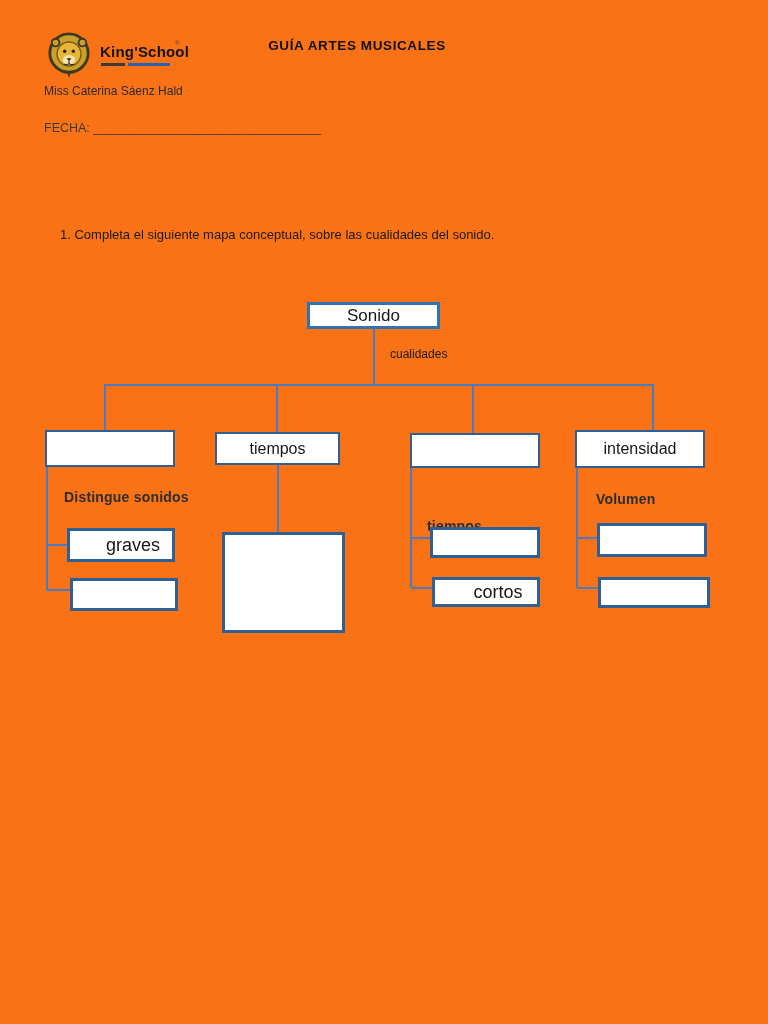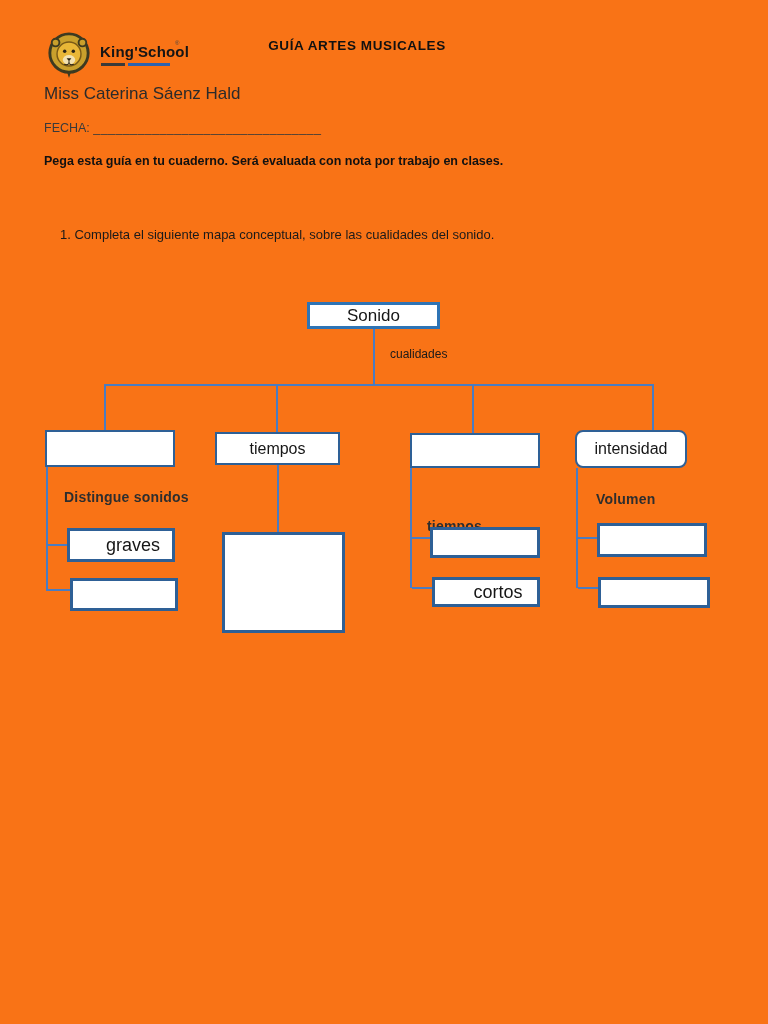--- a/index.html
+++ b/index.html
@@ -11,21 +11,21 @@
   
   .logo{position:absolute;left:44px;top:30px;width:140px;height:52px;}
   .logo svg{position:absolute;left:2px;top:1px;}
   .logo-text{position:absolute;left:56px;top:13px;font-size:15px;font-weight:bold;color:#151515;letter-spacing:.2px;white-space:nowrap;}
   .logo-reg{position:absolute;left:131px;top:10px;font-size:6px;color:#444;}
   .logo-tagline{position:absolute;left:57px;top:33px;height:4px;display:flex;gap:3px;}
   .logo-tagline .tg1{display:inline-block;width:24px;height:3px;background:#3a3a3a;}
   .logo-tagline .tg2{display:inline-block;width:42px;height:3px;background:#2b62b0;}
   .title{position:absolute;left:232px;top:38px;width:250px;text-align:center;
     font-size:13.5px;font-weight:bold;letter-spacing:.6px;color:#111;white-space:nowrap;}
-  .teacher{position:absolute;left:44px;top:84px;font-size:17px;color:#2b2b2b;}
+  .teacher{position:absolute;left:44px;top:84px;font-size:12px;color:#2b2b2b;}
   .field{position:absolute;left:44px;font-size:12.5px;color:#3a3a3a;white-space:nowrap;}
   .field .blank{letter-spacing:.4px;}
   .nombre{top:107px;}
   .fecha{top:121px;}
   .note{position:absolute;left:44px;top:154px;font-size:12.5px;font-weight:bold;color:#111;white-space:nowrap;}
   .task{position:absolute;left:60px;top:227px;font-size:13px;color:#1a1a1a;white-space:nowrap;}
   
   .line{position:absolute;background:var(--connector,#4a7cc2);}
   .mapbox{position:absolute;background:#fff;display:flex;align-items:center;justify-content:center;
     border:2.5px solid var(--box_border,#2e6096);font-size:16px;color:#161616;}
@@ -62,38 +62,37 @@
   </div>
 
   <div class="title">GUÍA ARTES MUSICALES</div>
   <div class="teacher">Miss Caterina Sáenz Hald</div>
 
   <div class="field fecha">
     <span>FECHA:</span>
     <span class="blank">_______________________________</span>
   </div>
 
-  <div class="note">Pega esta guía en tu cuaderno. Será evaluada con nota por trabajo en clases.</div>
   <div class="task">1. Completa el siguiente mapa conceptual, sobre las cualidades del sonido.</div>
 
   <div class="mapbox rootbox" style="left:307px;top:302px;width:133px;height:27px;">Sonido</div>
 
   <div class="line" style="left:373px;top:329px;width:2px;height:56px;"></div>
   <div class="maplabel" style="left:390px;top:347px;">cualidades</div>
 
   <div class="line" style="left:104px;top:384px;width:550px;height:2px;"></div>
   <div class="line" style="left:104px;top:386px;width:2px;height:44px;"></div>
   <div class="line" style="left:276px;top:386px;width:2px;height:46px;"></div>
   <div class="line" style="left:472px;top:386px;width:2px;height:47px;"></div>
   <div class="line" style="left:652px;top:386px;width:2px;height:44px;"></div>
 
   <div class="mapbox" style="left:45px;top:430px;width:130px;height:37px;"></div>
   <div class="mapbox" style="left:215px;top:432px;width:125px;height:33px;">tiempos</div>
   <div class="mapbox" style="left:410px;top:433px;width:130px;height:35px;"></div>
-  <div class="mapbox" style="left:575px;top:430px;width:112px;height:38px;border-radius:8px;">intensidad</div>
+  <div class="mapbox" style="left:575px;top:430px;width:130px;height:38px;">intensidad</div>
 
   <div class="line" style="left:46px;top:467px;width:2px;height:124px;"></div>
   <div class="hint" style="left:64px;top:489px;">Distingue sonidos</div>
   <div class="line" style="left:48px;top:544px;width:19px;height:2px;"></div>
   <div class="mapbox childbox" style="left:67px;top:528px;width:108px;height:34px;">graves</div>
   <div class="line" style="left:48px;top:589px;width:22px;height:2px;"></div>
   <div class="mapbox childbox" style="left:70px;top:578px;width:108px;height:33px;"></div>
 
   <div class="line" style="left:277px;top:465px;width:2px;height:67px;"></div>
   <div class="mapbox squarebox" style="left:222px;top:532px;width:123px;height:101px;"></div>

